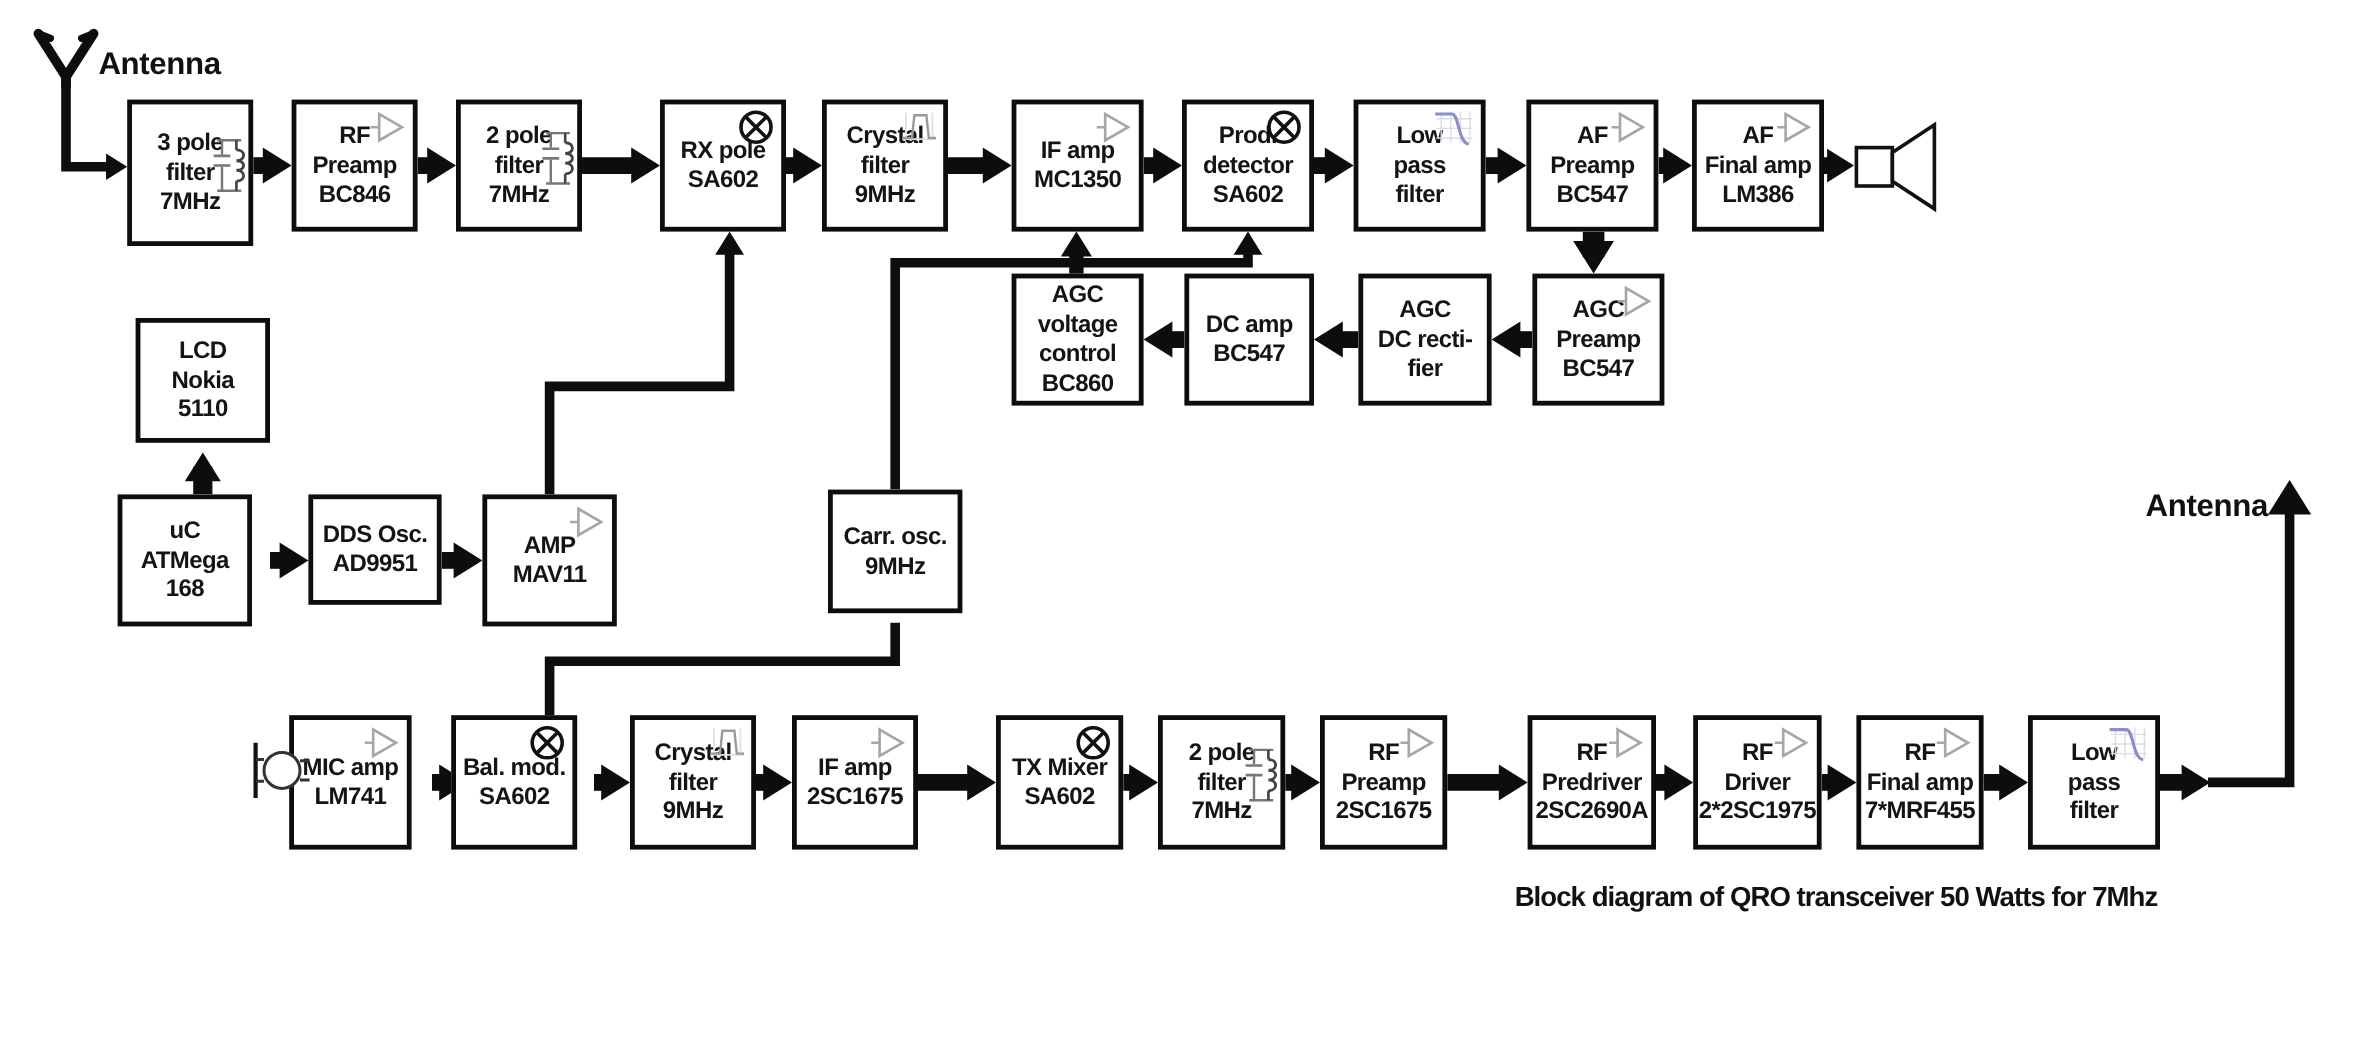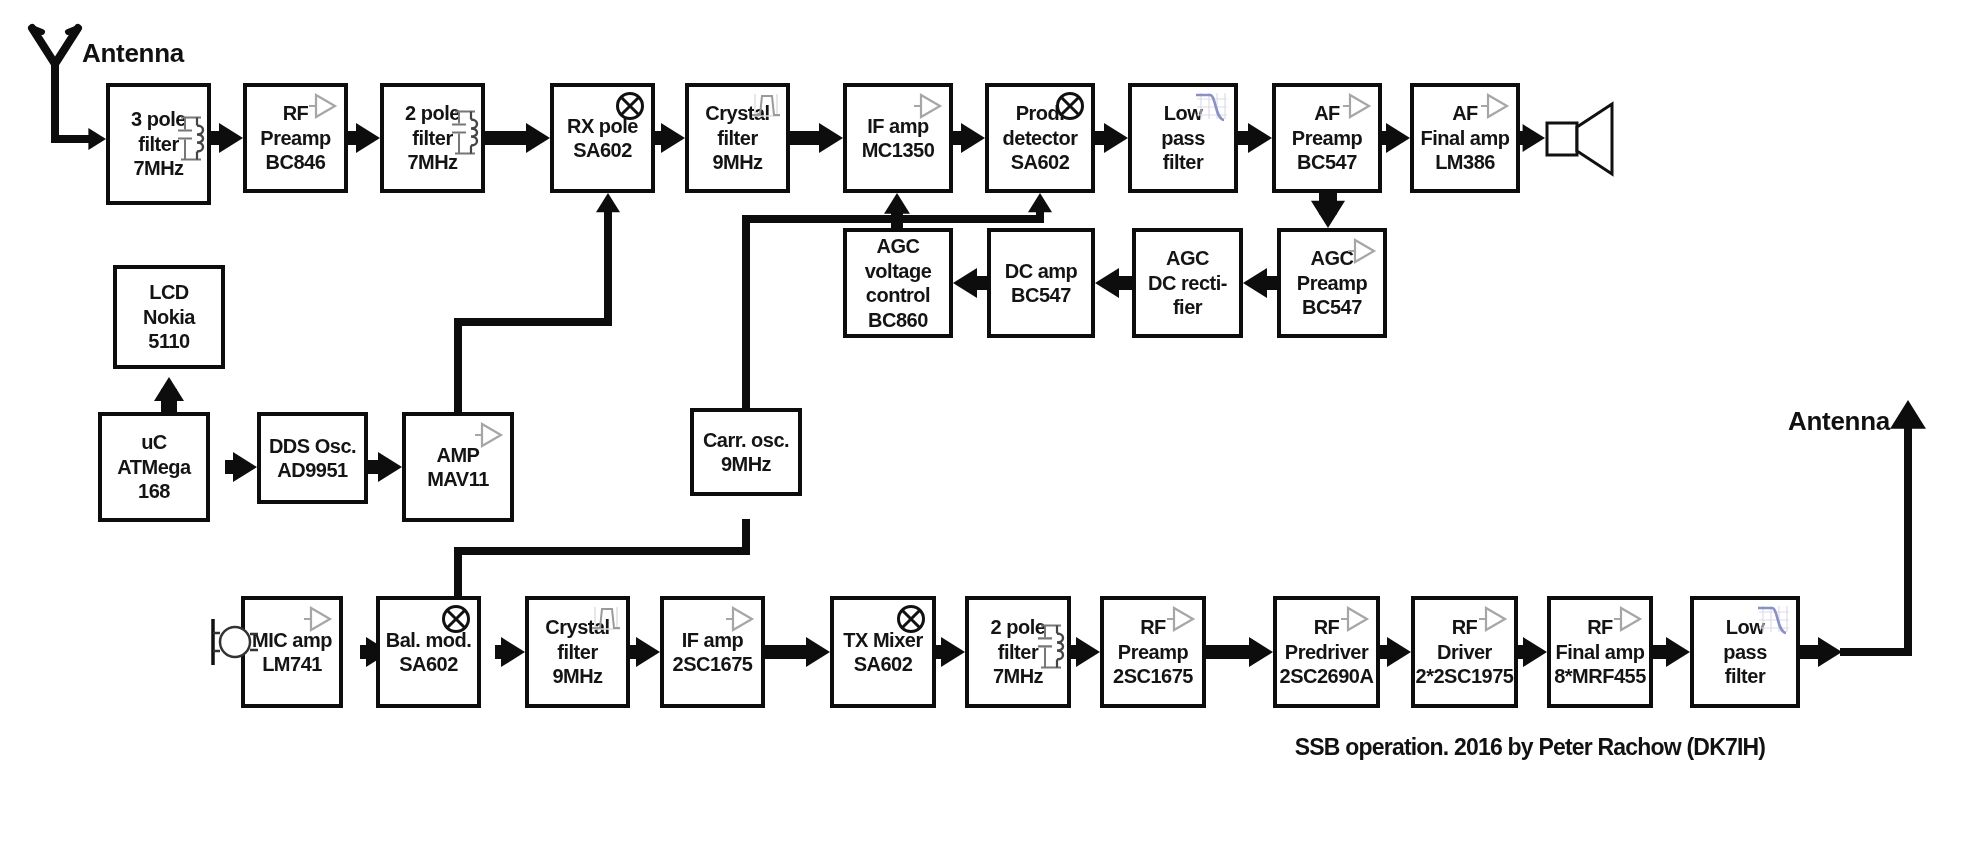--- a/index.html
+++ b/index.html
@@ -230,21 +230,21 @@
         <span class="bline">AD9951</span>
       </div>
       <div class="block" style="left:402px;top:412px;width:112px;height:110px">
         <span class="bline">AMP</span>
         <span class="bline">MAV11</span>
         <span class="bicon amp"><svg width="32" height="28" viewBox="0 0 32 28">
             <path d="M2 14 H9" stroke="#a6a6a6" stroke-width="2" fill="none"></path>
             <path d="M9 3 L9 25 L28 14 Z" fill="none" stroke="#a6a6a6" stroke-width="2.2"></path>
           </svg></span>
       </div>
-      <div class="block" style="left:690px;top:408px;width:112px;height:88px">
+      <div class="block" style="left:690px;top:408px;width:112px;height:103px">
         <span class="bline">Carr. osc.</span>
         <span class="bline">9MHz</span>
       </div>
       <div class="block" style="left:241px;top:596px;width:102px;height:112px">
         <span class="bline">MIC amp</span>
         <span class="bline">LM741</span>
         <span class="bicon amp"><svg width="32" height="28" viewBox="0 0 32 28">
             <path d="M2 14 H9" stroke="#a6a6a6" stroke-width="2" fill="none"></path>
             <path d="M9 3 L9 25 L28 14 Z" fill="none" stroke="#a6a6a6" stroke-width="2.2"></path>
           </svg></span>
@@ -316,21 +316,21 @@
         <span class="bline">Driver</span>
         <span class="bline">2*2SC1975</span>
         <span class="bicon amp"><svg width="32" height="28" viewBox="0 0 32 28">
             <path d="M2 14 H9" stroke="#a6a6a6" stroke-width="2" fill="none"></path>
             <path d="M9 3 L9 25 L28 14 Z" fill="none" stroke="#a6a6a6" stroke-width="2.2"></path>
           </svg></span>
       </div>
       <div class="block" style="left:1547px;top:596px;width:106px;height:112px">
         <span class="bline">RF</span>
         <span class="bline">Final amp</span>
-        <span class="bline">8*MRF455</span>
+        <span class="bline">7*MRF455</span>
         <span class="bicon amp"><svg width="32" height="28" viewBox="0 0 32 28">
             <path d="M2 14 H9" stroke="#a6a6a6" stroke-width="2" fill="none"></path>
             <path d="M9 3 L9 25 L28 14 Z" fill="none" stroke="#a6a6a6" stroke-width="2.2"></path>
           </svg></span>
       </div>
       <div class="block" style="left:1690px;top:596px;width:110px;height:112px">
         <span class="bline">Low</span>
         <span class="bline">pass</span>
         <span class="bline">filter</span>
         <span class="bicon lowpass"><svg width="38" height="34" viewBox="0 0 38 34">
@@ -354,16 +354,16 @@
   <svg class="fig" style="left:206px;top:611px" width="54" height="62" viewBox="0 0 54 62">
     <path d="M7 8 V54" stroke="#111" stroke-width="3.5"></path>
     <path d="M7 22 H14 M7 40 H14" stroke="#333" stroke-width="2.5"></path>
     <circle cx="29" cy="31" r="15" fill="#ffffff" stroke="#333" stroke-width="2.5"></circle>
     <path d="M44 23 H52 M44 39 H52" stroke="#333" stroke-width="2.5"></path>
   </svg>
 
   <div class="ant-label" style="left:1788px;top:406px">Antenna</div>
 
   <div id="caption">
-    <div>SSB operation. 2016 by Peter Rachow (DK7IH)</div>
+    <div>Block diagram of QRO transceiver 50 Watts for 7Mhz</div>
   </div>
 
 </div>
 
 </body></html>

